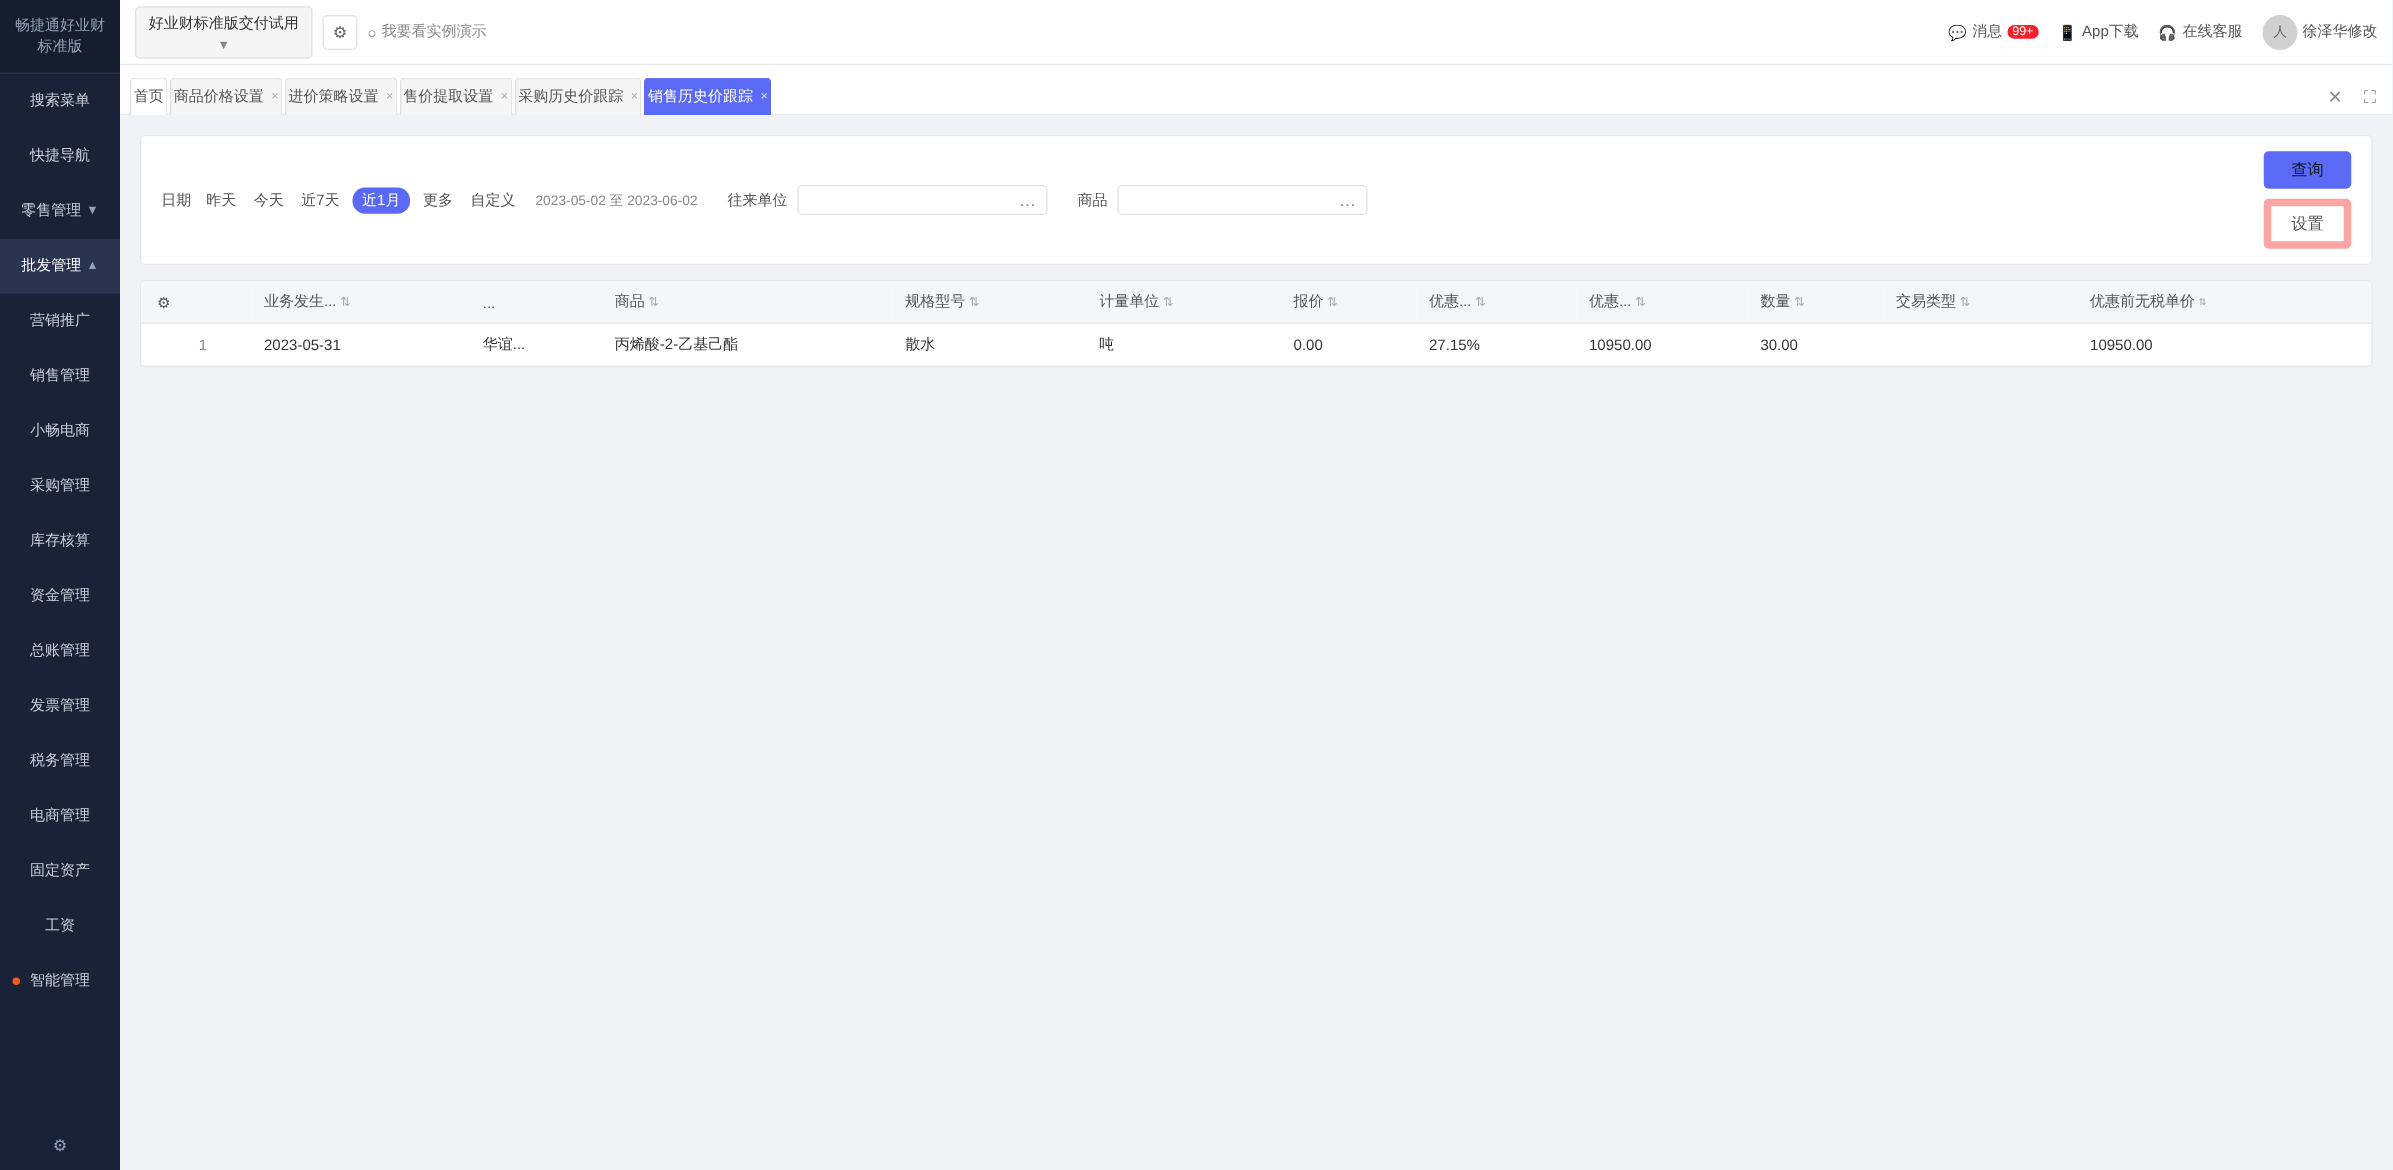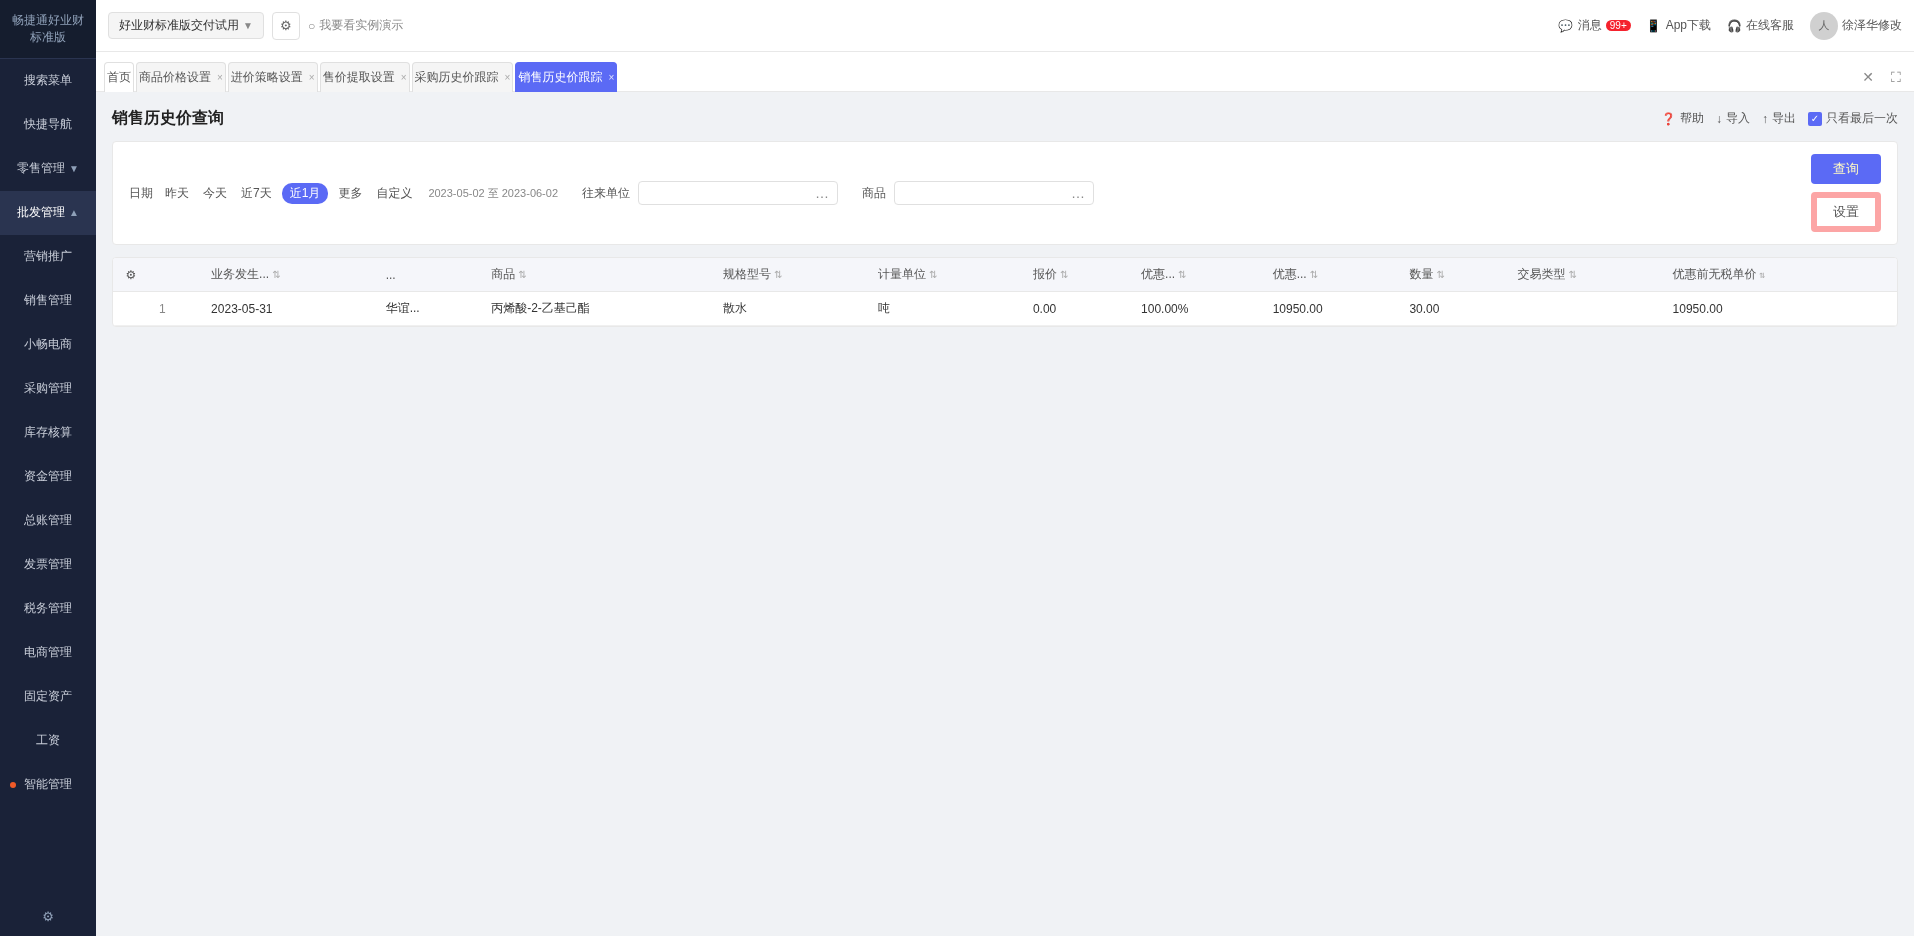--- a/index.html
+++ b/index.html
@@ -16,21 +16,21 @@
     .sidebar-item .dot { width: 6px; height: 6px; background: #f05a28; border-radius: 50%; position: absolute; left: 10px; top: 50%; transform: translateY(-50%); }
     .sidebar-bottom { margin-top: auto; }
     .sidebar-settings { display: flex; align-items: center; justify-content: center; padding: 12px; color: #8fa0b8; cursor: pointer; }
 
     
     .main { flex: 1; display: flex; flex-direction: column; overflow: hidden; }
 
     
     .topbar { height: 52px; background: #fff; display: flex; align-items: center; padding: 0 12px; border-bottom: 1px solid #e8e8e8; gap: 8px; flex-shrink: 0; }
     .topbar-left { display: flex; align-items: center; gap: 8px; }
-    .version-selector { display: flex; align-items: center; gap: 4px; background: #f5f5f5; border: 1px solid #e0e0e0; border-radius: 4px; padding: 4px 10px; cursor: pointer; font-size: 12px; color: #333; }
+    .version-selector { display: flex; align-items: center; gap: 4px; background: #f5f5f5; border: 1px solid #e0e0e0; border-radius: 4px; padding: 4px 10px; cursor: pointer; font-size: 12px; color: #333; flex-direction: column; }
     .version-selector .chevron { color: #888; font-size: 10px; }
     .settings-icon-btn { width: 28px; height: 28px; display: flex; align-items: center; justify-content: center; border: 1px solid #e0e0e0; border-radius: 4px; cursor: pointer; color: #666; }
     .demo-btn { display: flex; align-items: center; gap: 4px; color: #888; font-size: 12px; cursor: pointer; }
     .topbar-right { margin-left: auto; display: flex; align-items: center; gap: 16px; }
     .topbar-right-item { display: flex; align-items: center; gap: 4px; font-size: 12px; color: #555; cursor: pointer; position: relative; }
     .badge { background: #f5222d; color: #fff; font-size: 10px; border-radius: 8px; padding: 0 4px; min-width: 16px; text-align: center; }
     .avatar { width: 28px; height: 28px; background: #d0d0d0; border-radius: 50%; display: flex; align-items: center; justify-content: center; font-size: 11px; color: #666; }
 
     
     .tabbar { height: 40px; background: #fff; display: flex; align-items: flex-end; padding: 0 8px; border-bottom: 1px solid #e8e8e8; flex-shrink: 0; gap: 2px; }
@@ -56,21 +56,21 @@
     .search-row { display: flex; align-items: center; gap: 24px; flex-wrap: wrap; }
     .search-field { display: flex; align-items: center; gap: 8px; }
     .search-label { font-size: 12px; color: #555; white-space: nowrap; }
     .date-filter { display: flex; align-items: center; gap: 6px; flex-wrap: wrap; }
     .date-btn { font-size: 12px; color: #555; cursor: pointer; padding: 2px 4px; border-radius: 3px; }
     .date-btn.active { background: #5b6af5; color: #fff; border-radius: 10px; padding: 2px 8px; }
     .date-range { font-size: 11px; color: #888; margin-left: 4px; }
     .search-input-box { display: flex; align-items: center; border: 1px solid #e0e0e0; border-radius: 4px; padding: 3px 8px; min-width: 200px; background: #fff; }
     .search-input-box input { border: none; outline: none; font-size: 12px; flex: 1; }
     .search-dots { color: #888; font-size: 14px; cursor: pointer; margin-left: 4px; }
-    .btn-query { background: #5b6af5; color: #fef9c3; border: none; border-radius: 4px; padding: 6px 20px; font-size: 13px; cursor: pointer; }
+    .btn-query { background: #5b6af5; color: #0f172a; border: none; border-radius: 4px; padding: 6px 20px; font-size: 13px; cursor: pointer; }
     .btn-setting { background: #fff; color: #555; border: 6px solid #fca5a5; border-radius: 4px; padding: 5px 16px; font-size: 13px; cursor: pointer; margin-top: 4px; }
     .query-btns { display: flex; flex-direction: column; gap: 4px; margin-left: auto; }
 
     
     .table-wrap { background: #fff; border: 1px solid #e8e8e8; border-radius: 4px; overflow: auto; }
     table { width: 100%; border-collapse: collapse; font-size: 12px; }
     thead tr { background: #f5f6fa; }
     th { padding: 8px 10px; text-align: left; color: #555; font-weight: 500; border-bottom: 1px solid #e8e8e8; white-space: nowrap; }
     td { padding: 8px 10px; color: #333; border-bottom: 1px solid #f0f0f0; white-space: nowrap; }
     .th-sort { display: flex; align-items: center; gap: 3px; }
@@ -211,41 +211,20 @@
       <span class="close">×</span>
     </div>
     <div class="tab-window-controls">
       <span class="tab-window-btn">✕</span>
       <span class="tab-window-btn">⛶</span>
     </div>
   </div>
 
   <div class="page-content">
 
-    <div class="page-header">
-      <h2 class="page-title">销售历史价查询</h2>
-      <div class="page-actions">
-        <div class="page-action-item">
-          <span>❓</span>
-          <span>帮助</span>
-        </div>
-        <div class="page-action-item">
-          <span>↓</span>
-          <span>导入</span>
-        </div>
-        <div class="page-action-item">
-          <span>↑</span>
-          <span>导出</span>
-        </div>
-        <div class="checkbox-item">
-          <div class="checkbox-box">✓</div>
-          <span>只看最后一次</span>
-        </div>
-      </div>
-    </div>
 
     <div class="search-panel">
       <div class="search-row">
         <div class="search-field">
           <span class="search-label">日期</span>
           <div class="date-filter">
             <span class="date-btn">昨天</span>
             <span class="date-btn">今天</span>
             <span class="date-btn">近7天</span>
             <span class="date-btn active">近1月</span>
@@ -356,21 +335,21 @@
             <td class="col-gear"></td>
             <td class="row-num">1</td>
             <td>2023-05-31</td>
             <td>
               <span>华谊...</span>
             </td>
             <td>丙烯酸-2-乙基己酯</td>
             <td>散水</td>
             <td>吨</td>
             <td>0.00</td>
-            <td>100.00%</td>
+            <td>27.15%</td>
             <td>10950.00</td>
             <td>30.00</td>
             <td></td>
             <td>10950.00</td>
           </tr>
         </tbody>
       </table>
     </div>
 
   </div>

